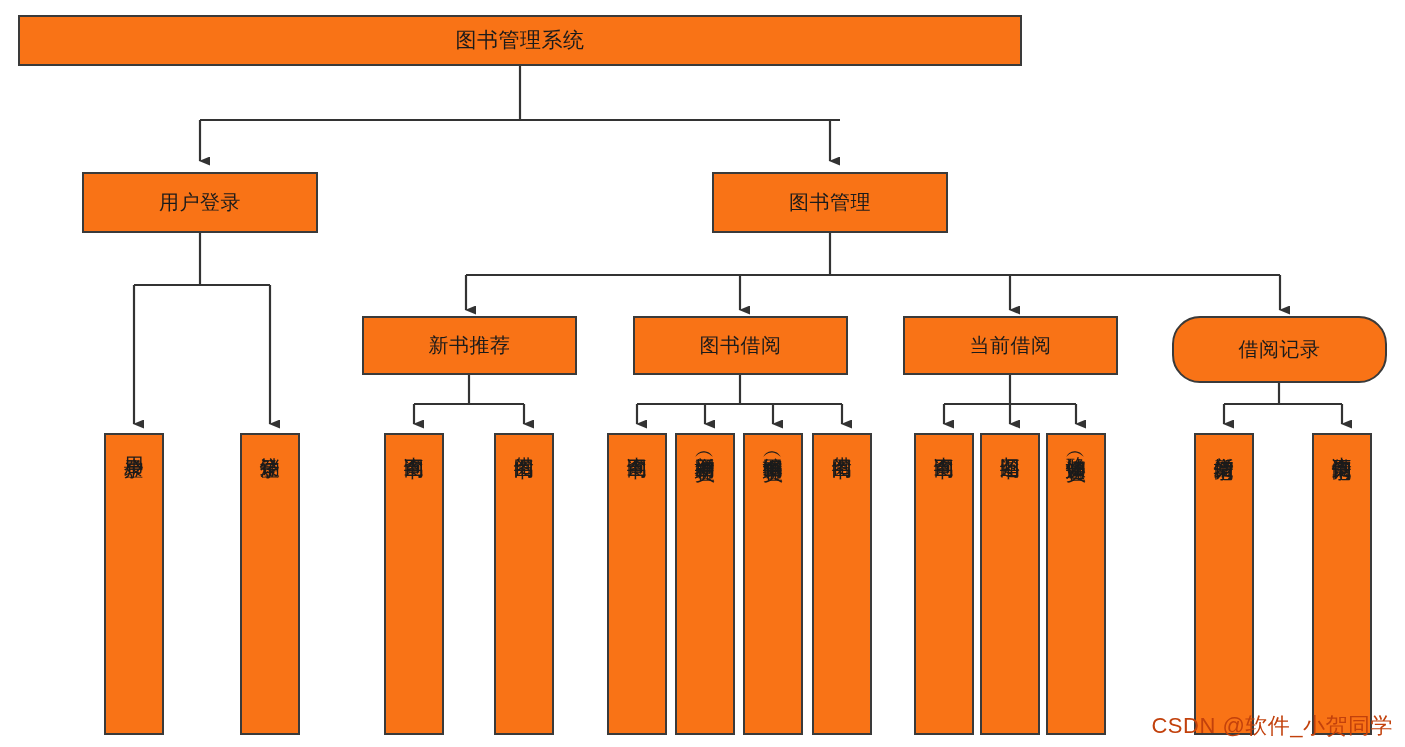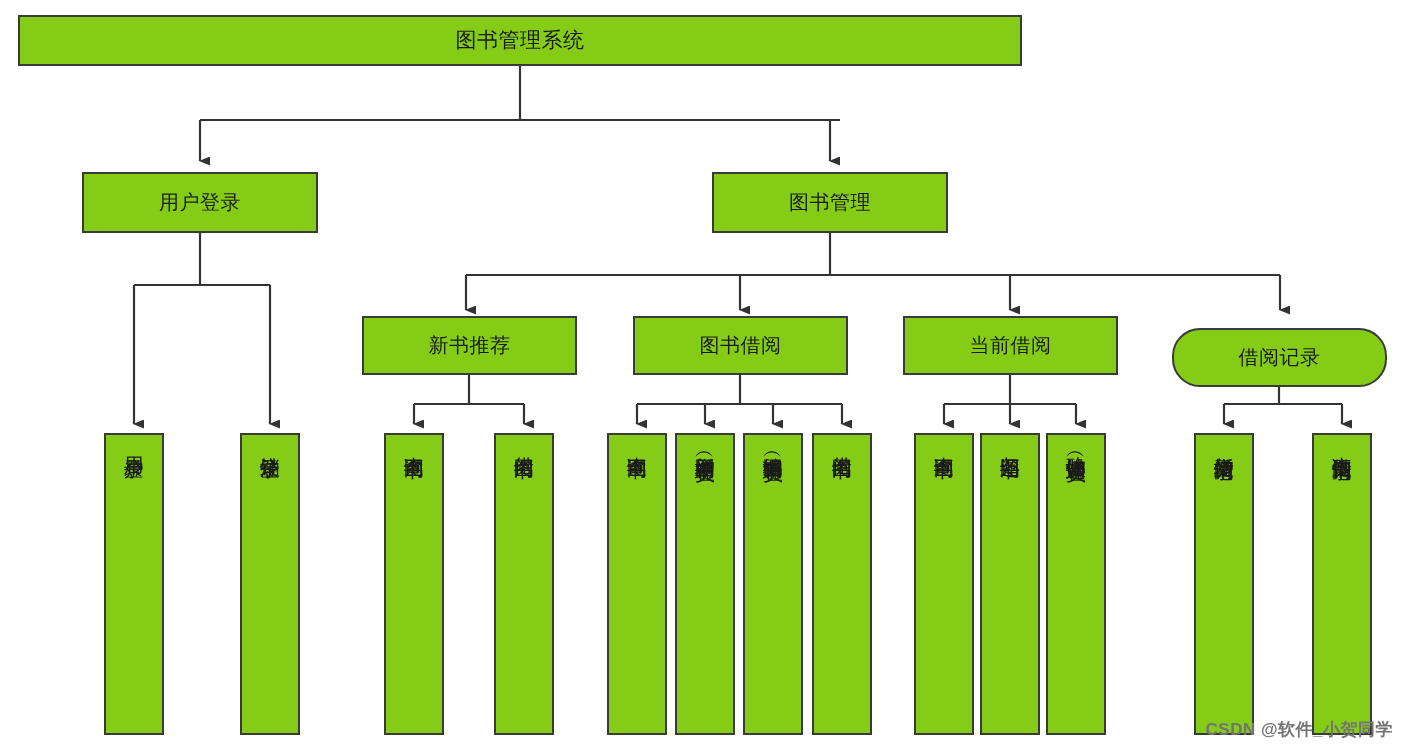--- a/index.html
+++ b/index.html
@@ -24,21 +24,21 @@
     left: 0;
     top: 0;
     width: 1405px;
     height: 747px;
     pointer-events: none;
   }
   .node {
     position: absolute;
     box-sizing: border-box;
     border: 2px solid #3a3a3a;
-    background: #84cc16;
+    background: #f97316;
     display: flex;
     align-items: center;
     justify-content: center;
     color: #1b1b1b;
   }
   .node .label {
     display: block;
     text-align: center;
     line-height: 1.18;
     letter-spacing: 0.5px;
@@ -56,25 +56,24 @@
     text-orientation: upright;
     font-size: 20px;
     line-height: 1.22;
     letter-spacing: 1px;
     white-space: pre-line;
   }
   .watermark {
     position: absolute;
     right: 12px;
     bottom: 6px;
-    font-size: 17px;
-    color: #737373;
+    font-size: 22px;
+    color: #c2410c;
     letter-spacing: 0.5px;
     white-space: nowrap;
-    font-weight: bold;
   }
 </style>
 </head>
 <body>
 
 <div id="diagram-root">
 
   <svg class="wires" viewBox="0 0 1405 747">
     <defs>
       <marker id="arw" markerWidth="9" markerHeight="11" refX="4.5" refY="10" orient="auto" markerUnits="userSpaceOnUse">
@@ -138,21 +137,21 @@
 
   <div class="node lvl2" style="left:712px; top:172px; width:236px; height:61px;">
     <span class="label">图书管理</span>
   </div>
   <div class="node lvl3" style="left:903px; top:316px; width:215px; height:59px;">
     <span class="label">当前借阅</span>
   </div>
   <div class="node lvl3" style="left:633px; top:316px; width:215px; height:59px;">
     <span class="label">图书借阅</span>
   </div>
-  <div class="node lvl3" style="left:1172px; top:328px; width:215px; height:59px;border-radius:28px;">
+  <div class="node lvl3" style="left:1172px; top:316px; width:215px; height:67px;border-radius:28px;">
     <span class="label">借阅记录</span>
   </div>
 
   <div class="node leaf" style="left:104px; top:433px; width:60px; height:302px;">
     <span class="label">用户登录</span>
   </div>
   <div class="node leaf" style="left:240px; top:433px; width:60px; height:302px;">
     <span class="label">注销登录</span>
   </div>
 

